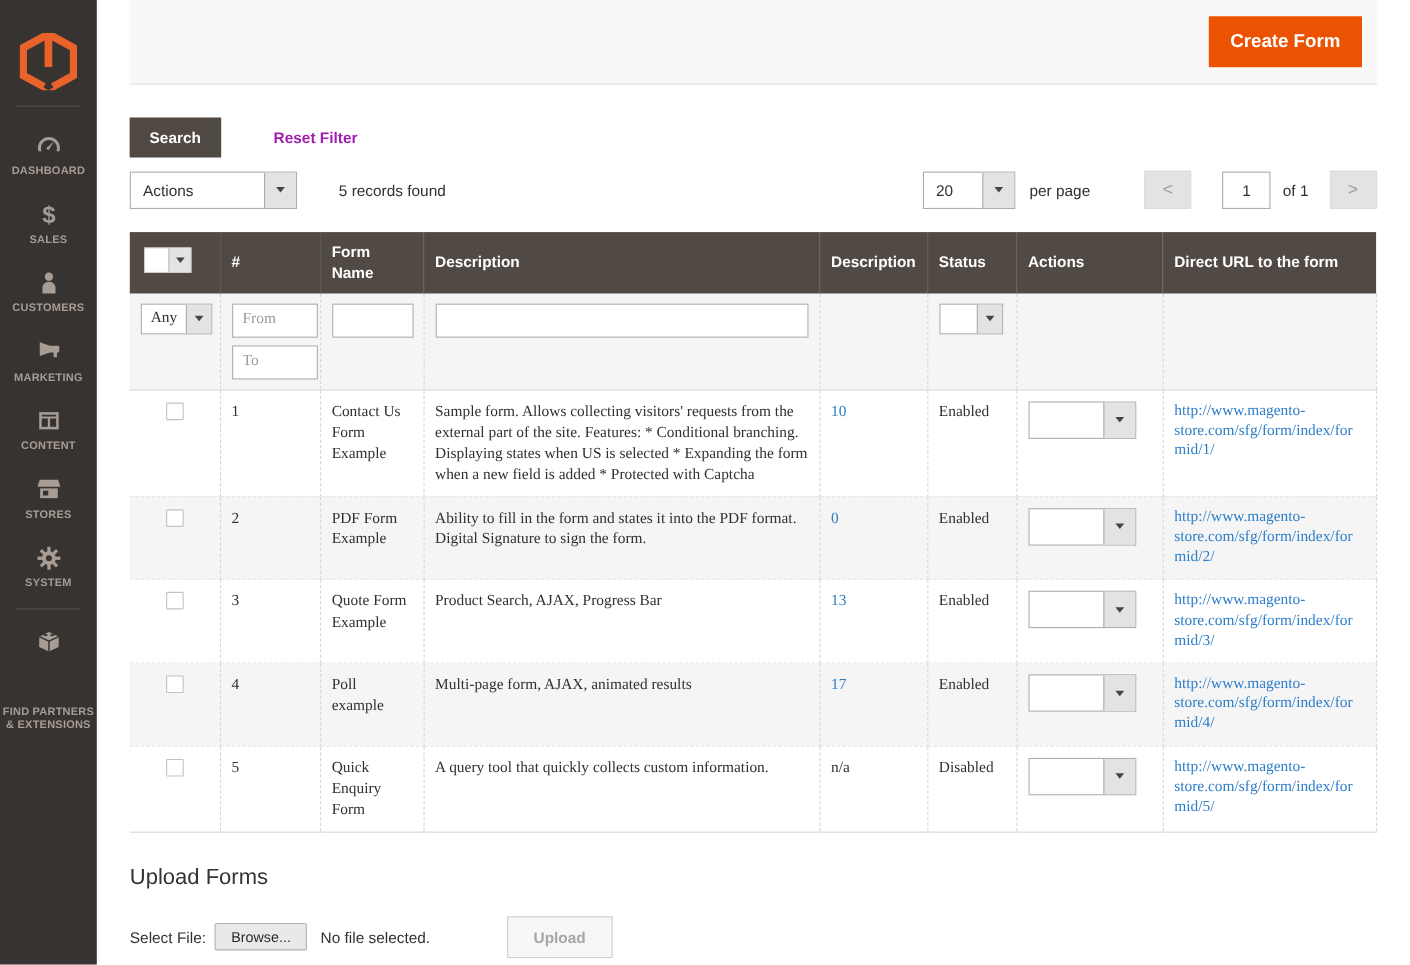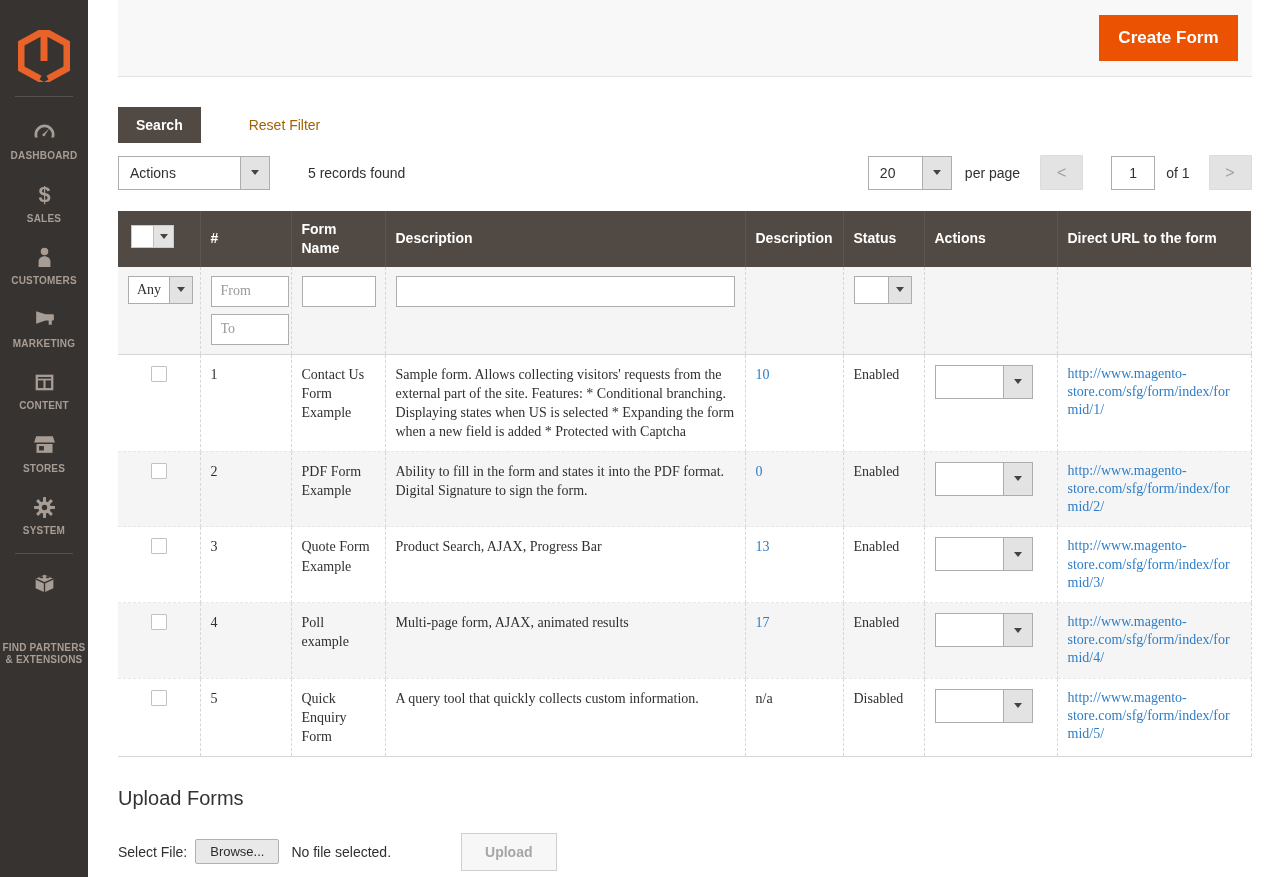--- a/index.html
+++ b/index.html
@@ -19,38 +19,38 @@
   .nav-icon svg { width:25px; height:25px; fill:#a79d95; }
   .nav-label { margin-top:5px; font-size:10px; font-weight:600; color:#a79d95; text-align:center; line-height:1.25; letter-spacing:.2px; max-width:84px; }
 
   
   .main { flex:1; padding:0 31px 0 30px; }
   .page-header { height:77px; background:#f8f8f8; border-bottom:1px solid #e3e3e3; display:flex; justify-content:flex-end; align-items:center; padding:0 14px; }
   .btn-create { background:#eb5202; color:#fff; border:1px solid #eb5202; font-family:inherit; font-size:17px; font-weight:600; padding:12px 18px; cursor:pointer; }
 
   .row1 { margin-top:30px; display:flex; align-items:center; gap:19px; }
   .btn-search { background:#514943; color:#fff; border:1px solid #514943; font-family:inherit; font-size:14px; font-weight:600; padding:9px 17px; cursor:pointer; }
-  .reset-link { color:#a16207; font-size:14px; font-weight:400; text-decoration:none; cursor:pointer;padding-left:29px; }
+  .reset-link { color:#a21caf; font-size:14px; font-weight:700; text-decoration:none; cursor:pointer;padding-left:29px; }
 
   .row2 { margin-top:12px; display:flex; align-items:center; }
   .records { margin-left:38px; }
 
   
   .sel { display:inline-flex; align-items:stretch; border:1px solid #adadad; background:#fff; height:34px; cursor:pointer; }
   .sel .txt { display:flex; align-items:center; padding:0 11px; color:#303030; flex:1; white-space:nowrap; }
   .sel .arr { width:29px; background:#e3e3e3; border-left:1px solid #adadad; display:flex; align-items:center; justify-content:center; }
   .tri { width:0; height:0; border-left:4px solid transparent; border-right:4px solid transparent; border-top:5px solid #4a433d; }
   .actions-sel { width:152px; }
   .pp-sel { width:84px; }
   .any-sel { height:28px; } .any-sel .txt{ padding:0 8px; } .any-sel .arr{ width:23px; }
   .status-sel { height:28px; width:58px; } .status-sel .arr{ width:23px; }
   .row-sel { width:98px; }
 
   .pager { margin-left:auto; display:flex; align-items:center; }
-  .pp-label { margin-left:13px; margin-right:20px; }
+  .pp-label { margin-left:13px; margin-right:49px; }
   .page-btn { width:43px; height:35px; background:#e3e3e3; border:1px solid #dcdcdc; border-radius:1px; color:#9d9d9d; font-size:16px; font-family:inherit; display:flex; align-items:center; justify-content:center; cursor:default; }
   .page-btn.prev { margin-right:28px; }
   .page-input { width:44px; height:34px; border:1px solid #adadad; text-align:center; font:inherit; color:#303030; margin-right:11px; }
   .of-label { margin-right:19px; }
 
   
   .grid { width:100%; border-collapse:collapse; margin-top:21px; table-layout:fixed; }
   .grid th { background:#514943; color:#fff; font-weight:600; font-size:14px; text-align:left; padding:9px 10px; vertical-align:middle; border-left:1px solid #5f574f; line-height:1.35; }
   .grid th:first-child { border-left:none; padding-left:13px; }
   .grid td { border-right:1px dashed #d6d6d6; padding:10px; vertical-align:top; line-height:1.36;font-family:Liberation Serif, serif; }

